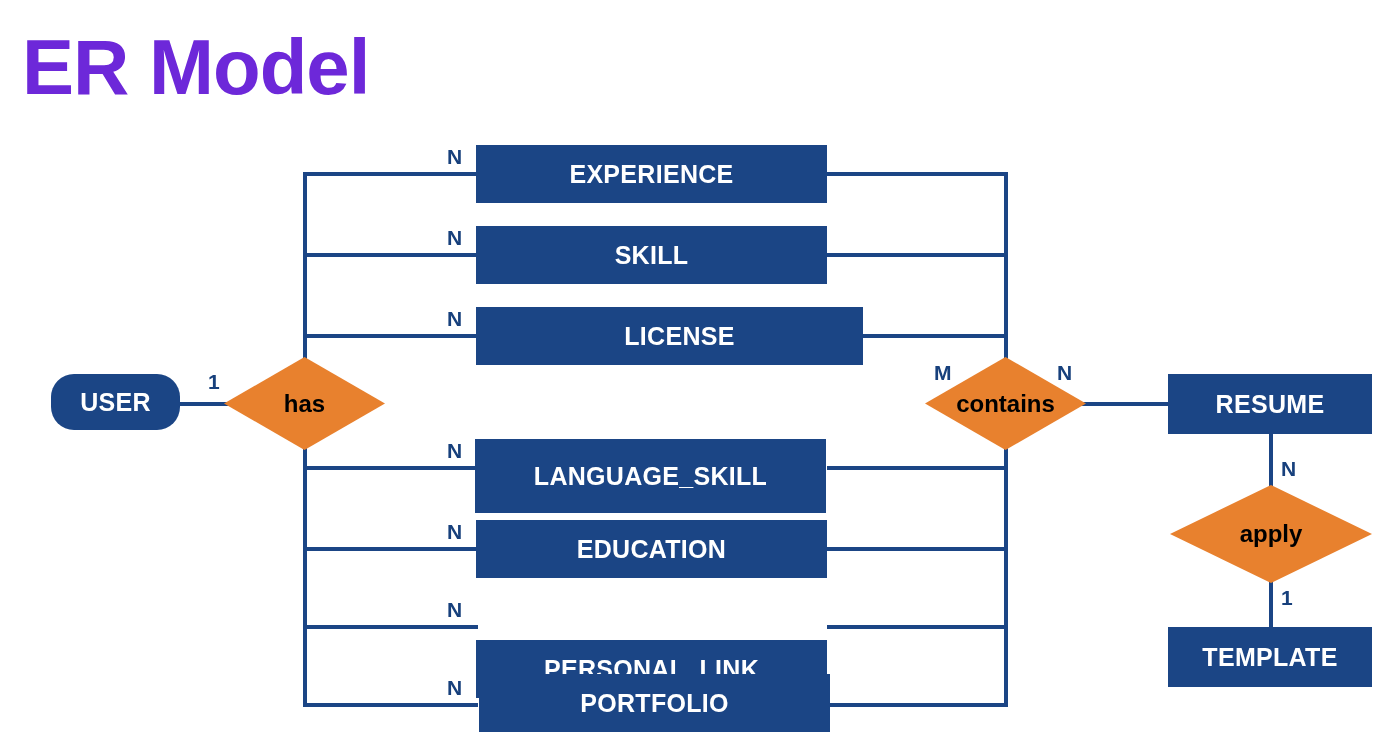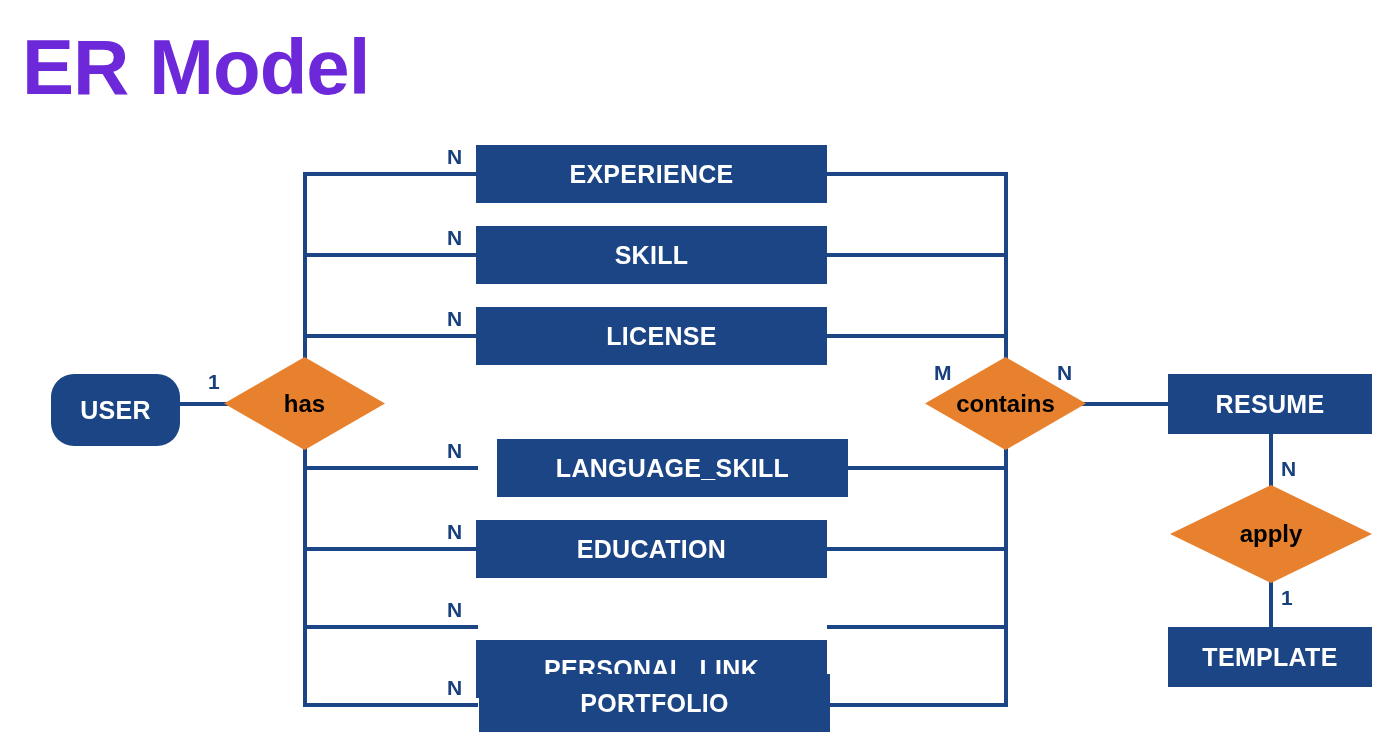--- a/index.html
+++ b/index.html
@@ -136,45 +136,45 @@
   <div class="hline" style="left:827px; top:625px; width:181px;"></div>
   <div class="hline" style="left:827px; top:703px; width:181px;"></div>
 
   <div class="hline" style="left:180px; top:402px; width:60px;"></div>
 
   <div class="hline" style="left:1070px; top:402px; width:100px;"></div>
 
   <div class="vline" style="left:1269px; top:434px; height:52px;"></div>
   <div class="vline" style="left:1269px; top:580px; height:48px;"></div>
 
-  <div class="entity side" style="left:51px; top:374px; width:129px; height:72px;border-radius:23px;">
+  <div class="entity side" style="left:51px; top:374px; width:129px; height:56px;border-radius:23px;">
     <span>USER</span>
   </div>
 
   <div class="entity side" style="left:1168px; top:374px; width:204px; height:60px;">
     <span>RESUME</span>
   </div>
 
   <div class="entity side" style="left:1168px; top:627px; width:204px; height:60px;">
     <span>TEMPLATE</span>
   </div>
 
   <div class="entity mid" style="left:476px; top:145px; width:351px; height:58px;">
     <span>EXPERIENCE</span>
   </div>
 
   <div class="entity mid" style="left:476px; top:226px; width:351px; height:58px;">
     <span>SKILL</span>
   </div>
 
-  <div class="entity mid" style="left:476px; top:307px; width:351px; height:58px;padding-left:20px;">
+  <div class="entity mid" style="left:476px; top:307px; width:387px; height:58px;padding-left:20px;">
     <span>LICENSE</span>
   </div>
 
-  <div class="entity mid" style="left:497px; top:439px; width:351px; height:58px;">
+  <div class="entity mid" style="left:475px; top:439px; width:351px; height:74px;">
     <span>LANGUAGE_SKILL</span>
   </div>
 
   <div class="entity mid" style="left:476px; top:520px; width:351px; height:58px;">
     <span>EDUCATION</span>
   </div>
 
   <div class="entity mid" style="left:476px; top:598px; width:351px; height:58px;margin-top:42px;">
     <span>PERSONAL_LINK</span>
   </div>

